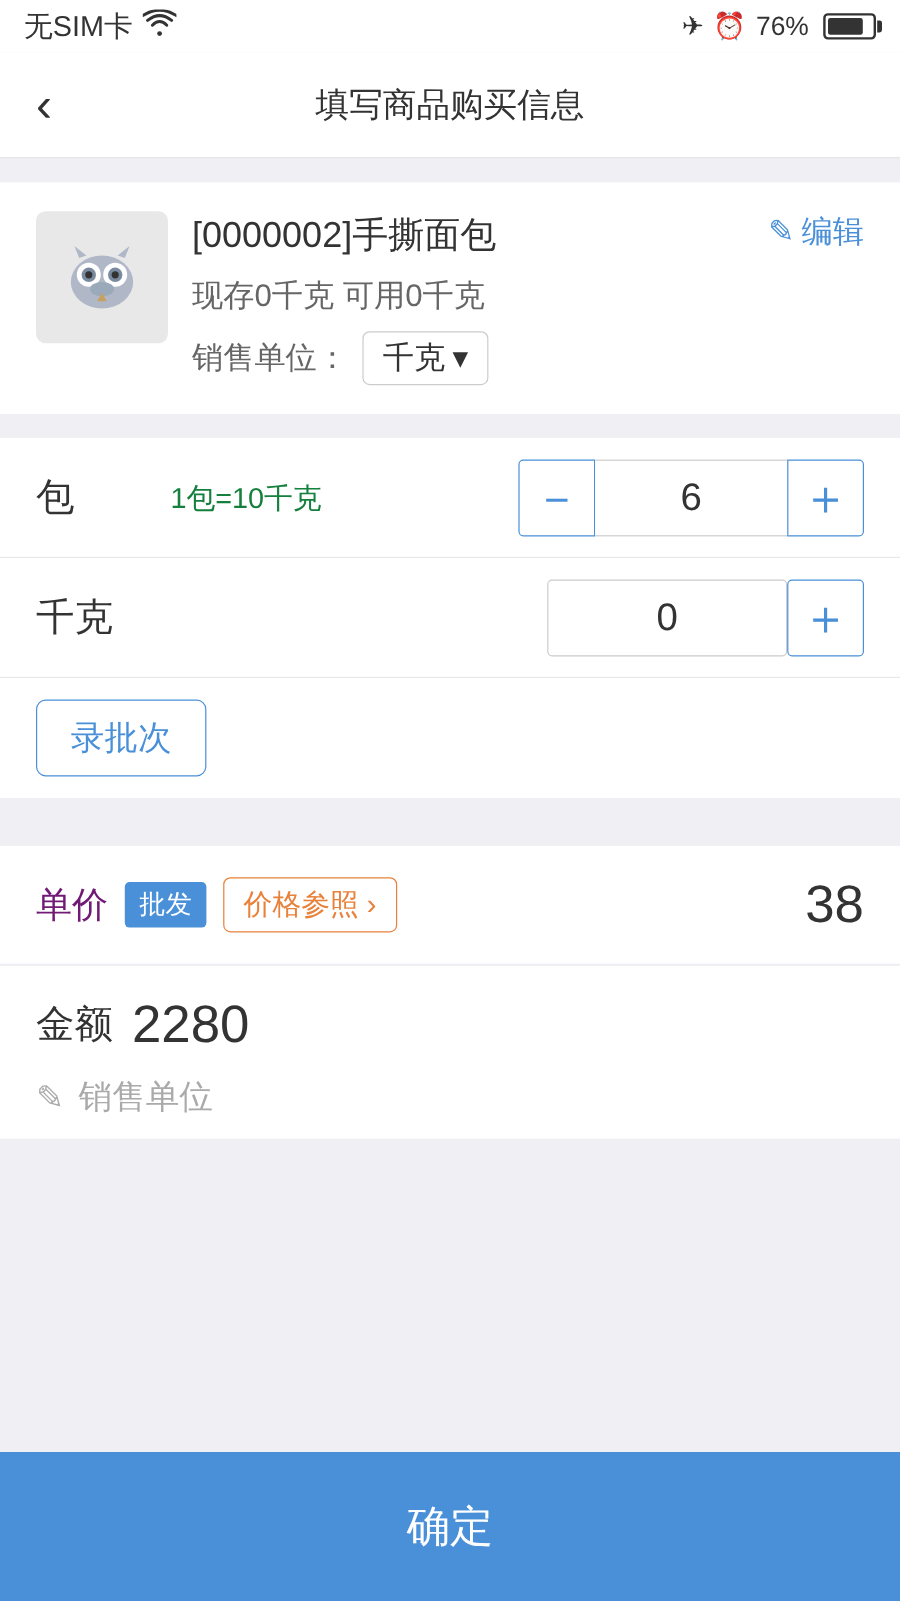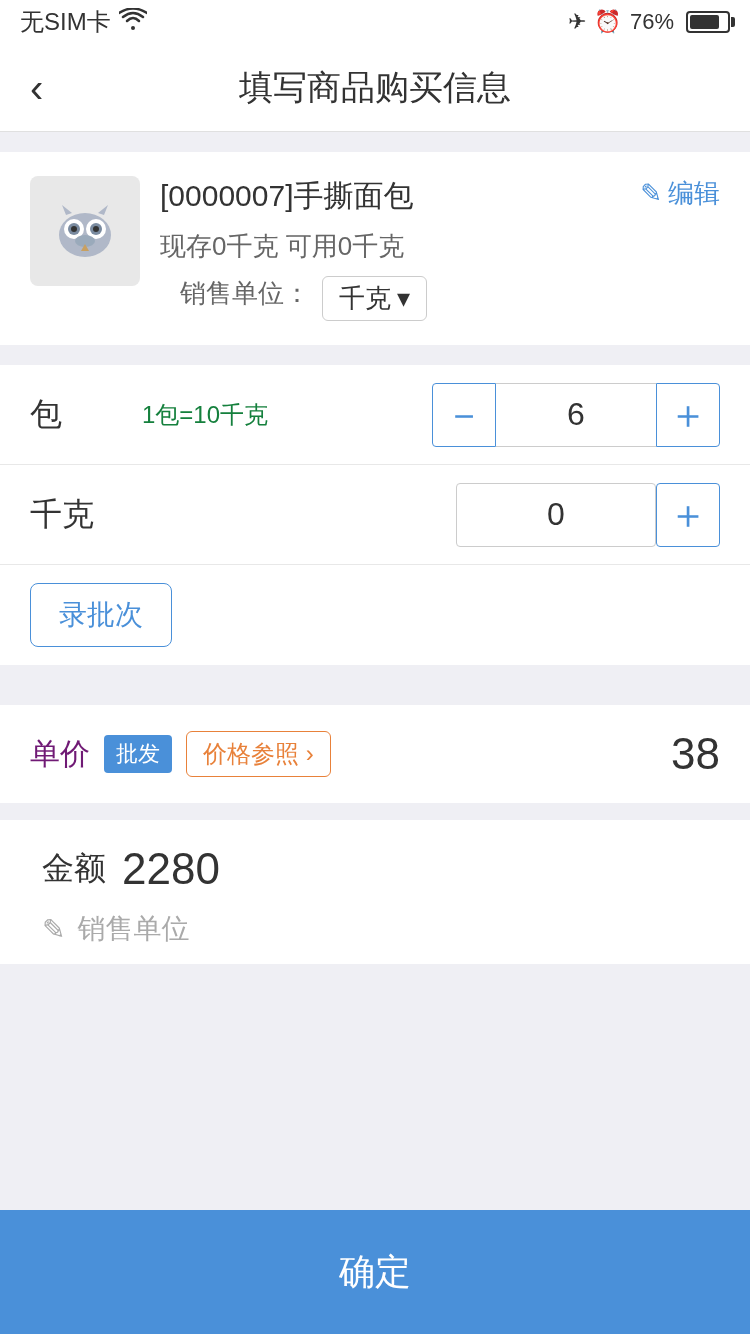--- a/index.html
+++ b/index.html
@@ -71,21 +71,21 @@
     }
     .nav-back {
       position: absolute;
       left: 30px;
       font-size: 40px;
       color: #333;
       cursor: pointer;
       line-height: 1;
     }
     .nav-title {
-      font-size: 34px;
+      font-size: 28px;
       font-weight: 500;
       color: #333;
       text-align: center;
     }
 
     
     .product-card {
       background: #fff;
       margin-top: 20px;
       padding: 24px 30px;
@@ -111,25 +111,24 @@
       font-weight: 500;
       margin-bottom: 12px;
     }
     .product-stock {
       font-size: 26px;
       color: #666;
       margin-bottom: 12px;
     }
     .product-unit-row {
       display: flex;
-      align-items: flex-start;
+      align-items: center;
       gap: 12px;
       font-size: 26px;
       color: #666;
-      margin-left: 20px;
     }
     .unit-select {
       border: 1px solid #ccc;
       border-radius: 6px;
       padding: 4px 16px;
       font-size: 26px;
       color: #333;
       background: #fff;
       display: flex;
       align-items: center;
@@ -285,22 +284,22 @@
     .price-value {
       margin-left: auto;
       font-size: 44px;
       color: #333;
       font-weight: 400;
     }
 
     
     .amount-section {
       background: #fff;
-      margin-top: 17px;
-      padding: 24px 42px 16px;
+      margin-top: 2px;
+      padding: 24px 30px 16px;
     }
     .amount-row {
       display: flex;
       align-items: center;
       gap: 16px;
       margin-bottom: 16px;
     }
     .amount-label {
       font-size: 32px;
       color: #333;
@@ -384,21 +383,21 @@
       <circle cx="24" cy="28" r="3" fill="#333"></circle>
       <circle cx="46" cy="28" r="3" fill="#333"></circle>
       <ellipse cx="35" cy="40" rx="10" ry="6" fill="#9aaabb"></ellipse>
       <polygon points="35,43 31,50 39,50" fill="#c8a060"></polygon>
 
       <polygon points="16,14 12,4 22,12" fill="#b0b8c8"></polygon>
       <polygon points="54,14 58,4 48,12" fill="#b0b8c8"></polygon>
     </svg>
   </div>
   <div class="product-info">
-    <div class="product-name">[0000007]手撕面包</div>
+    <div class="product-name">[0000002]手撕面包</div>
     <div class="product-stock">现存0千克   可用0千克</div>
     <div class="product-unit-row">
       <span>销售单位：</span>
       <div class="unit-select">
         <span>千克</span>
         <span>▾</span>
       </div>
     </div>
   </div>
   <div class="edit-btn">

